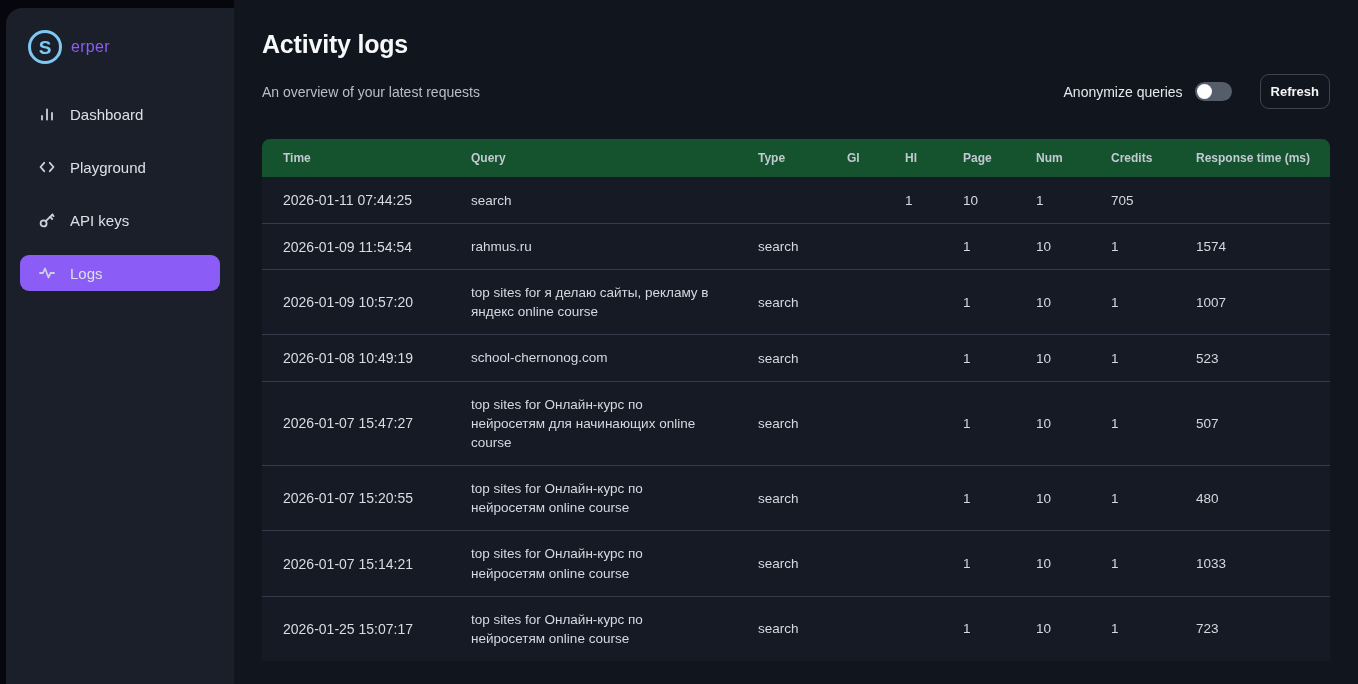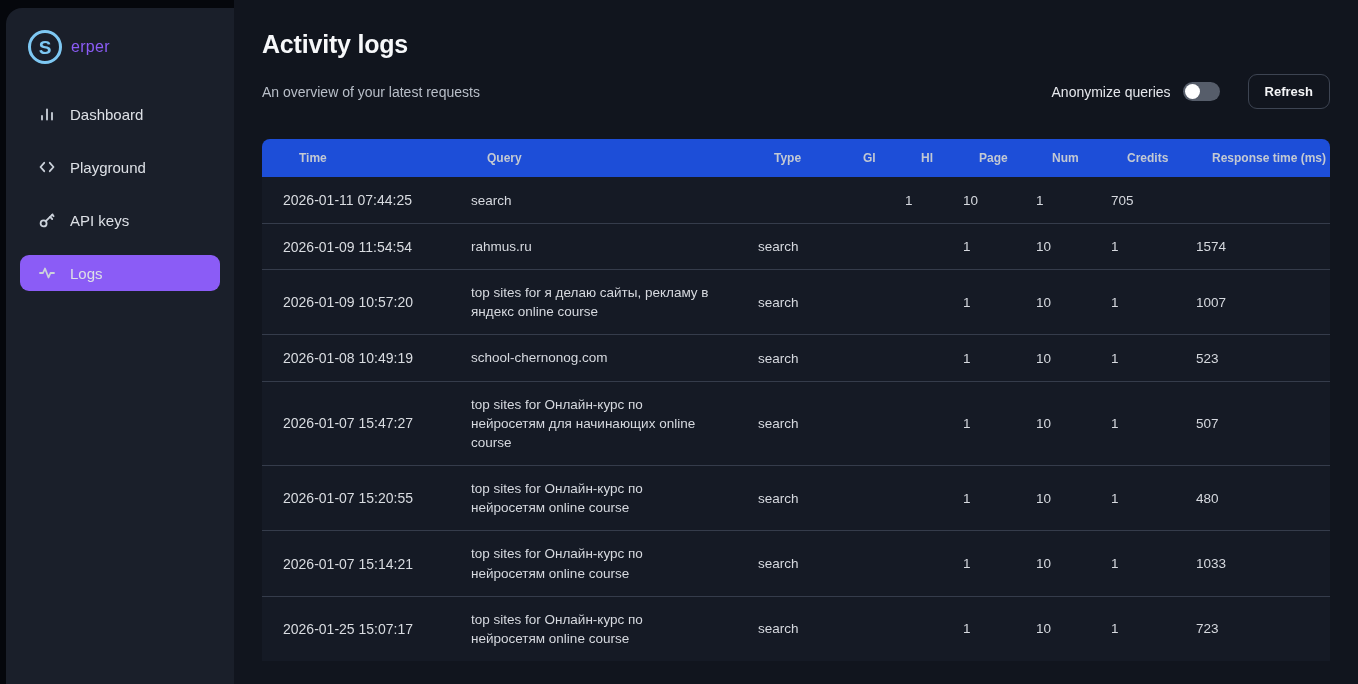--- a/index.html
+++ b/index.html
@@ -63,42 +63,41 @@
     width: 37px; height: 19px; border-radius: 10px; background: #565d6a;
     position: relative; cursor: pointer; border: none;
   }
   .toggle-knob {
     position: absolute; left: 2px; top: 2px;
     width: 15px; height: 15px; border-radius: 50%; background: #ffffff;
   }
   .refresh-btn {
     background: transparent; color: #f4f5f7;
     border: 1px solid #3d4452; border-radius: 9px;
-    padding: 9px 16px; font-size: 13px; font-weight: 700;
+    padding: 9px 10px; font-size: 13px; font-weight: 700;
     font-family: "Liberation Sans", sans-serif;
     cursor: pointer;
     text-align: right;
   }
 
   
   .table {
     margin-top: 30px;
     border-radius: 8px 8px 0 0;
     overflow: hidden;
     background: #151a25;
   }
   .grid {
     display: grid;
     grid-template-columns: 209px 287px 89px 58px 58px 73px 75px 85px 1fr;
     align-items: center;
   }
   .thead {
-    background: #1d4ed8;
+    background: #14532d;
     height: 38px;
-    padding-left: 16px;
   }
   .th {
     color: #c3c9d3; font-size: 12px; font-weight: 700;
     white-space: nowrap;
   }
   .row { border-top: 1px solid rgba(138,152,176,0.28); }
   .row:first-child { border-top: none; }
   .cell { color: #d6d9df; font-size: 13.5px; }
   .cell-time { font-size: 14px; color: #d9dce1; padding-left: 21px; }
   .th-time { padding-left: 21px; }

